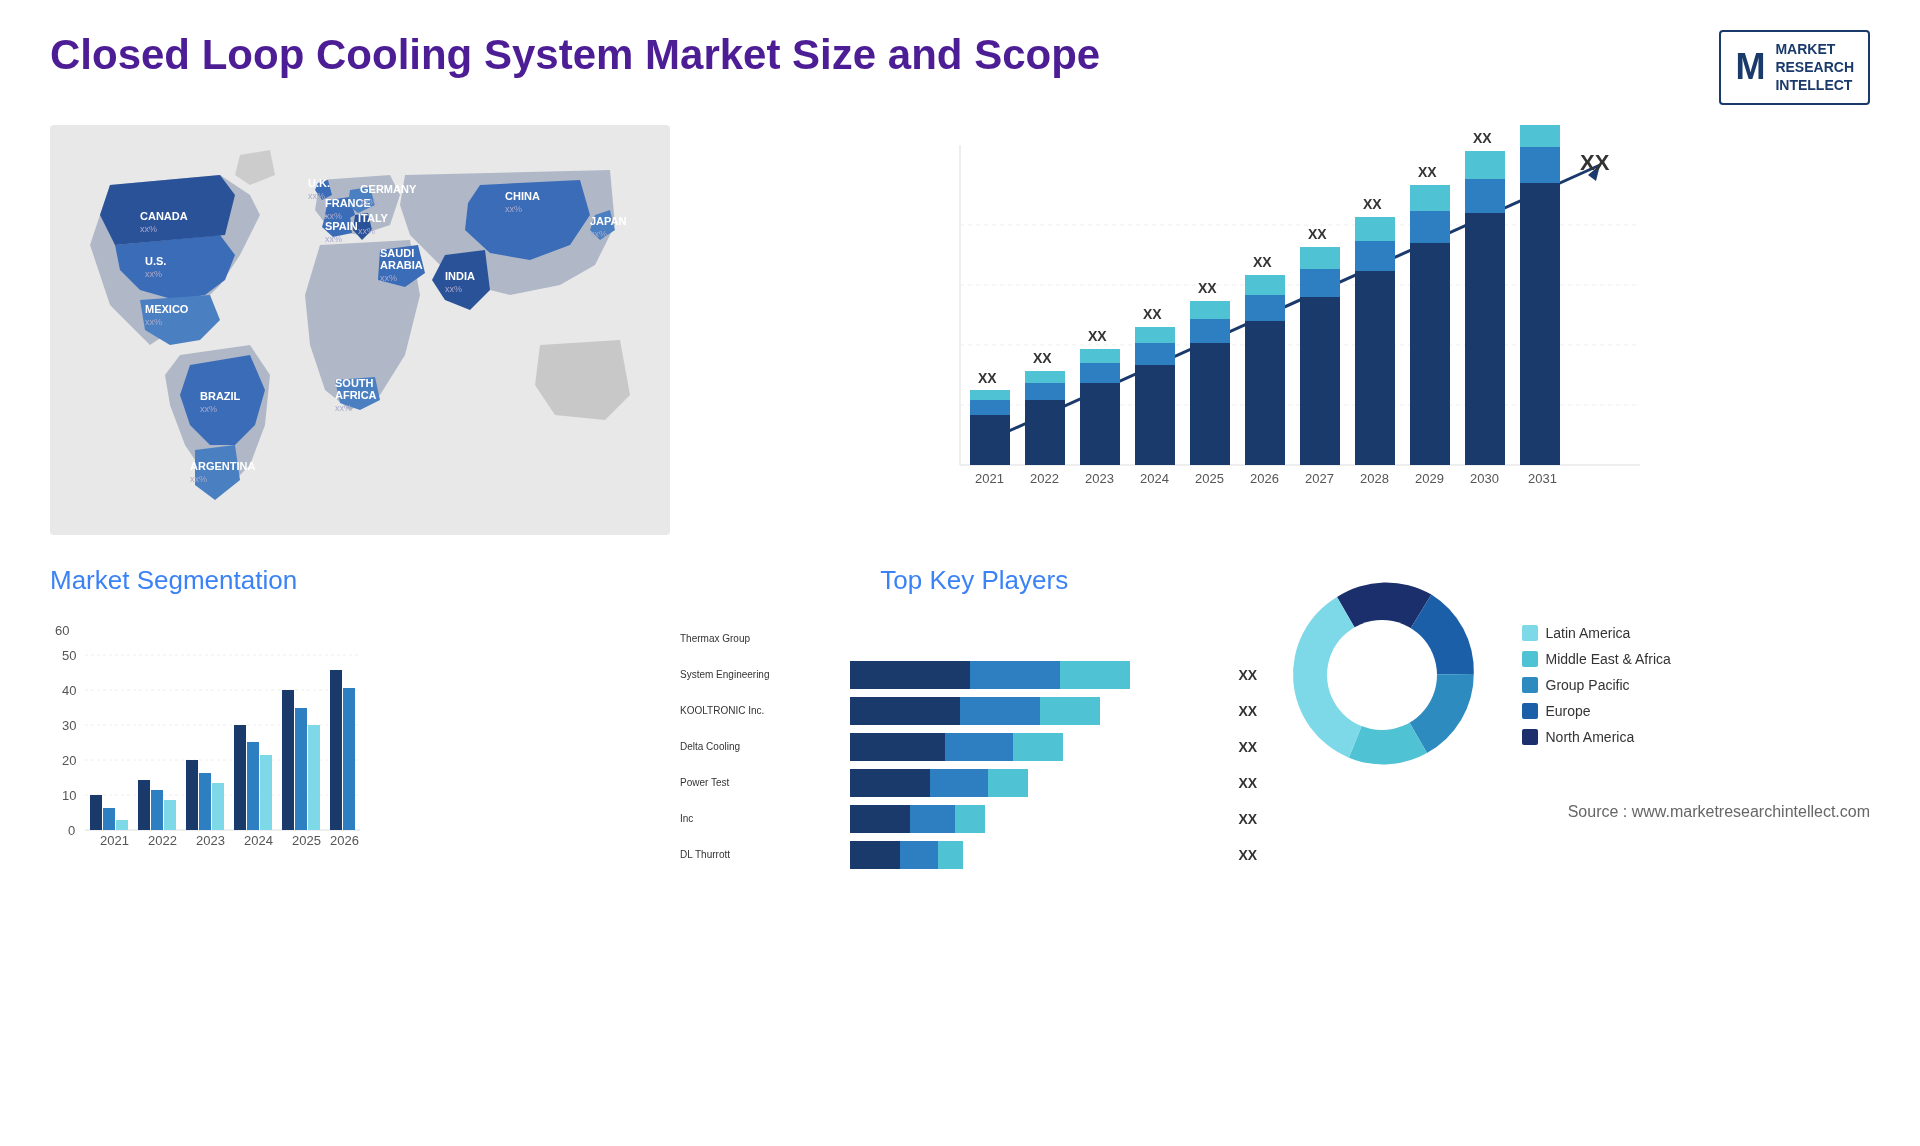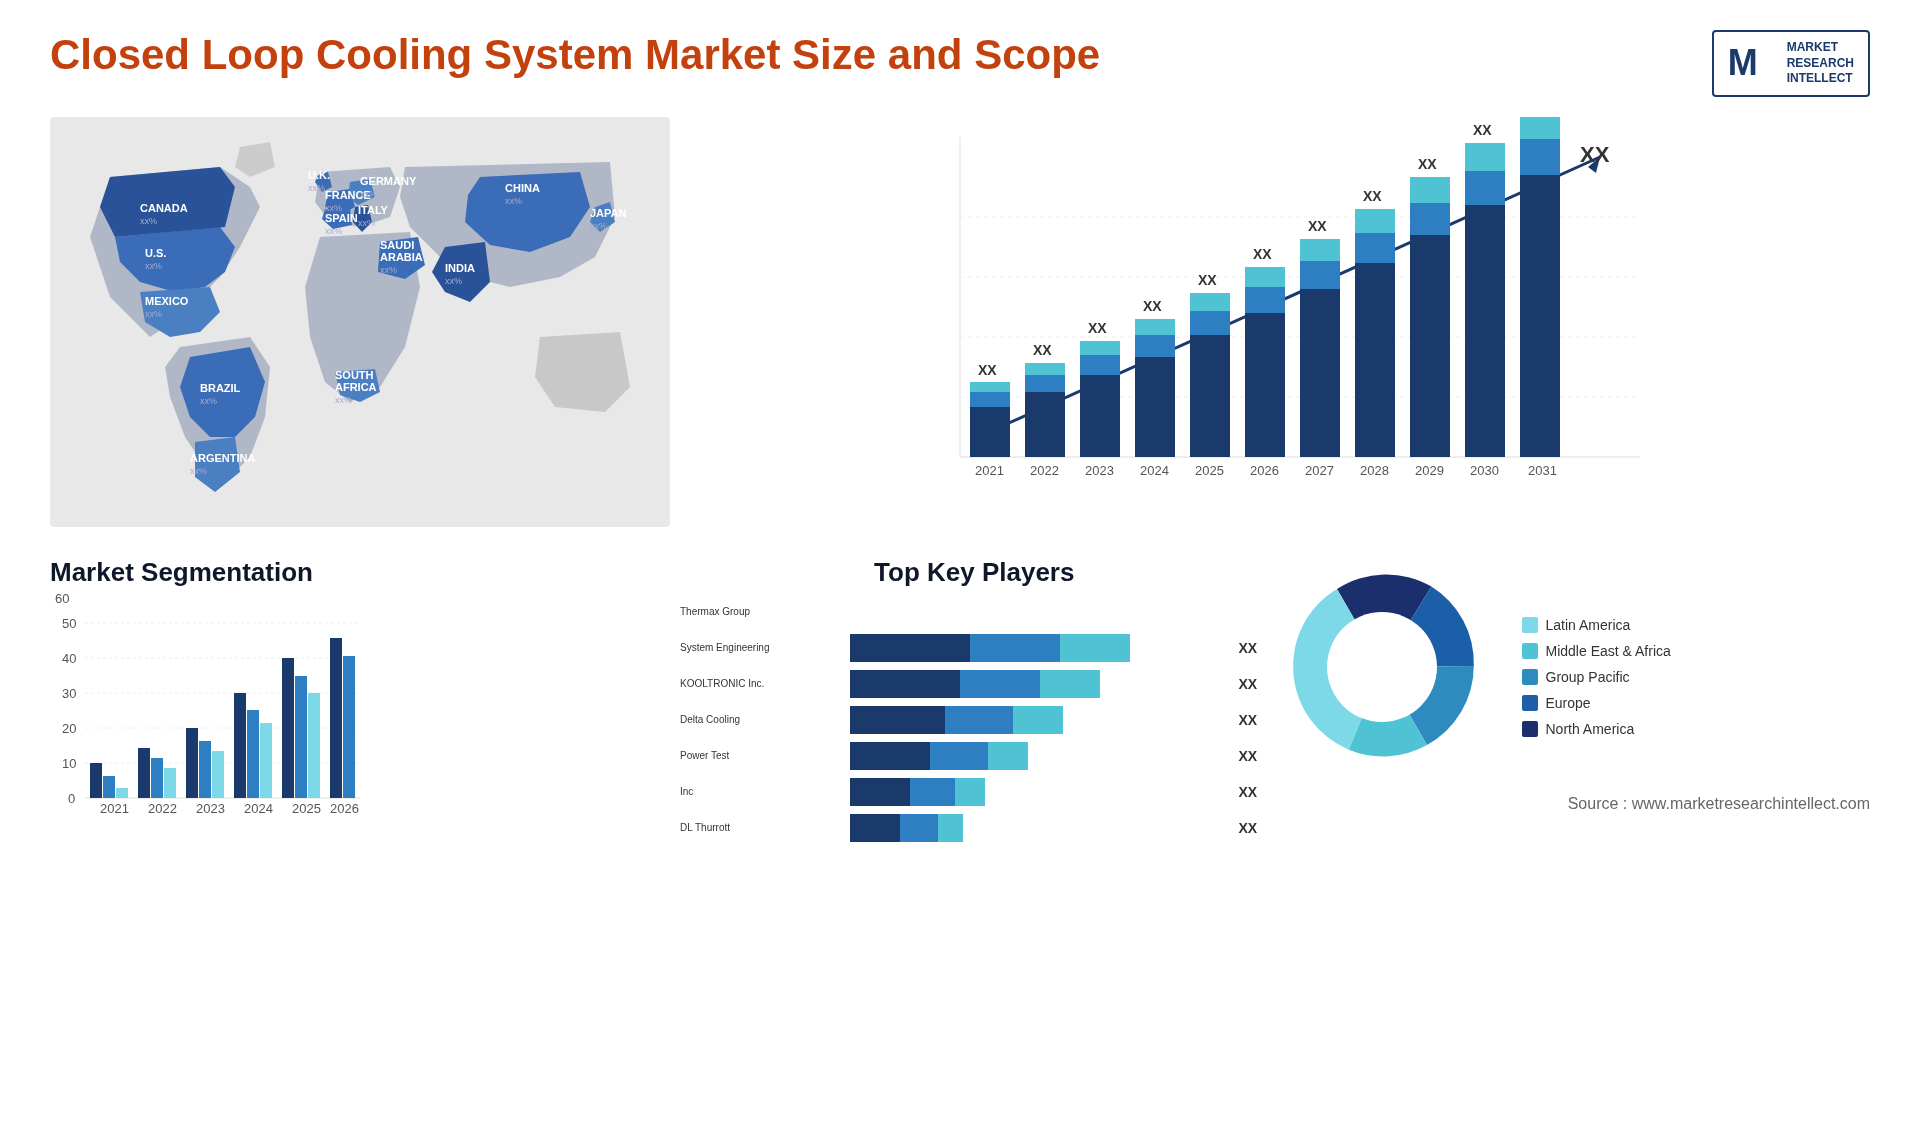--- a/index.html
+++ b/index.html
@@ -23,53 +23,52 @@
     .header {
       display: flex;
       justify-content: space-between;
       align-items: flex-start;
       margin-bottom: 20px;
     }
 
     .page-title {
       font-size: 42px;
       font-weight: 700;
-      color: #c2410c;
+      color: #4c1d95;
       line-height: 1.2;
     }
 
     .logo-box {
       display: flex;
       align-items: center;
       gap: 10px;
       border: 2px solid #1a3a6b;
       padding: 8px 14px;
       border-radius: 4px;
     }
 
     .logo-m {
       font-size: 36px;
       font-weight: 900;
       color: #1a3a6b;
     }
 
     .logo-text {
-      font-size: 12px;
+      font-size: 14px;
       font-weight: 700;
       color: #1a3a6b;
       line-height: 1.3;
       text-transform: uppercase;
-      margin-left: 19px;
     }
 
     .section-title {
       font-size: 26px;
-      font-weight: 700;
-      color: #0f172a;
-      margin-bottom: 5px;
+      font-weight: 400;
+      color: #3b82f6;
+      margin-bottom: 29px;
     }
 
     .seg-legend {
       display: flex;
       flex-direction: column;
       gap: 10px;
       justify-content: center;
       padding-bottom: 20px;
     }
 

